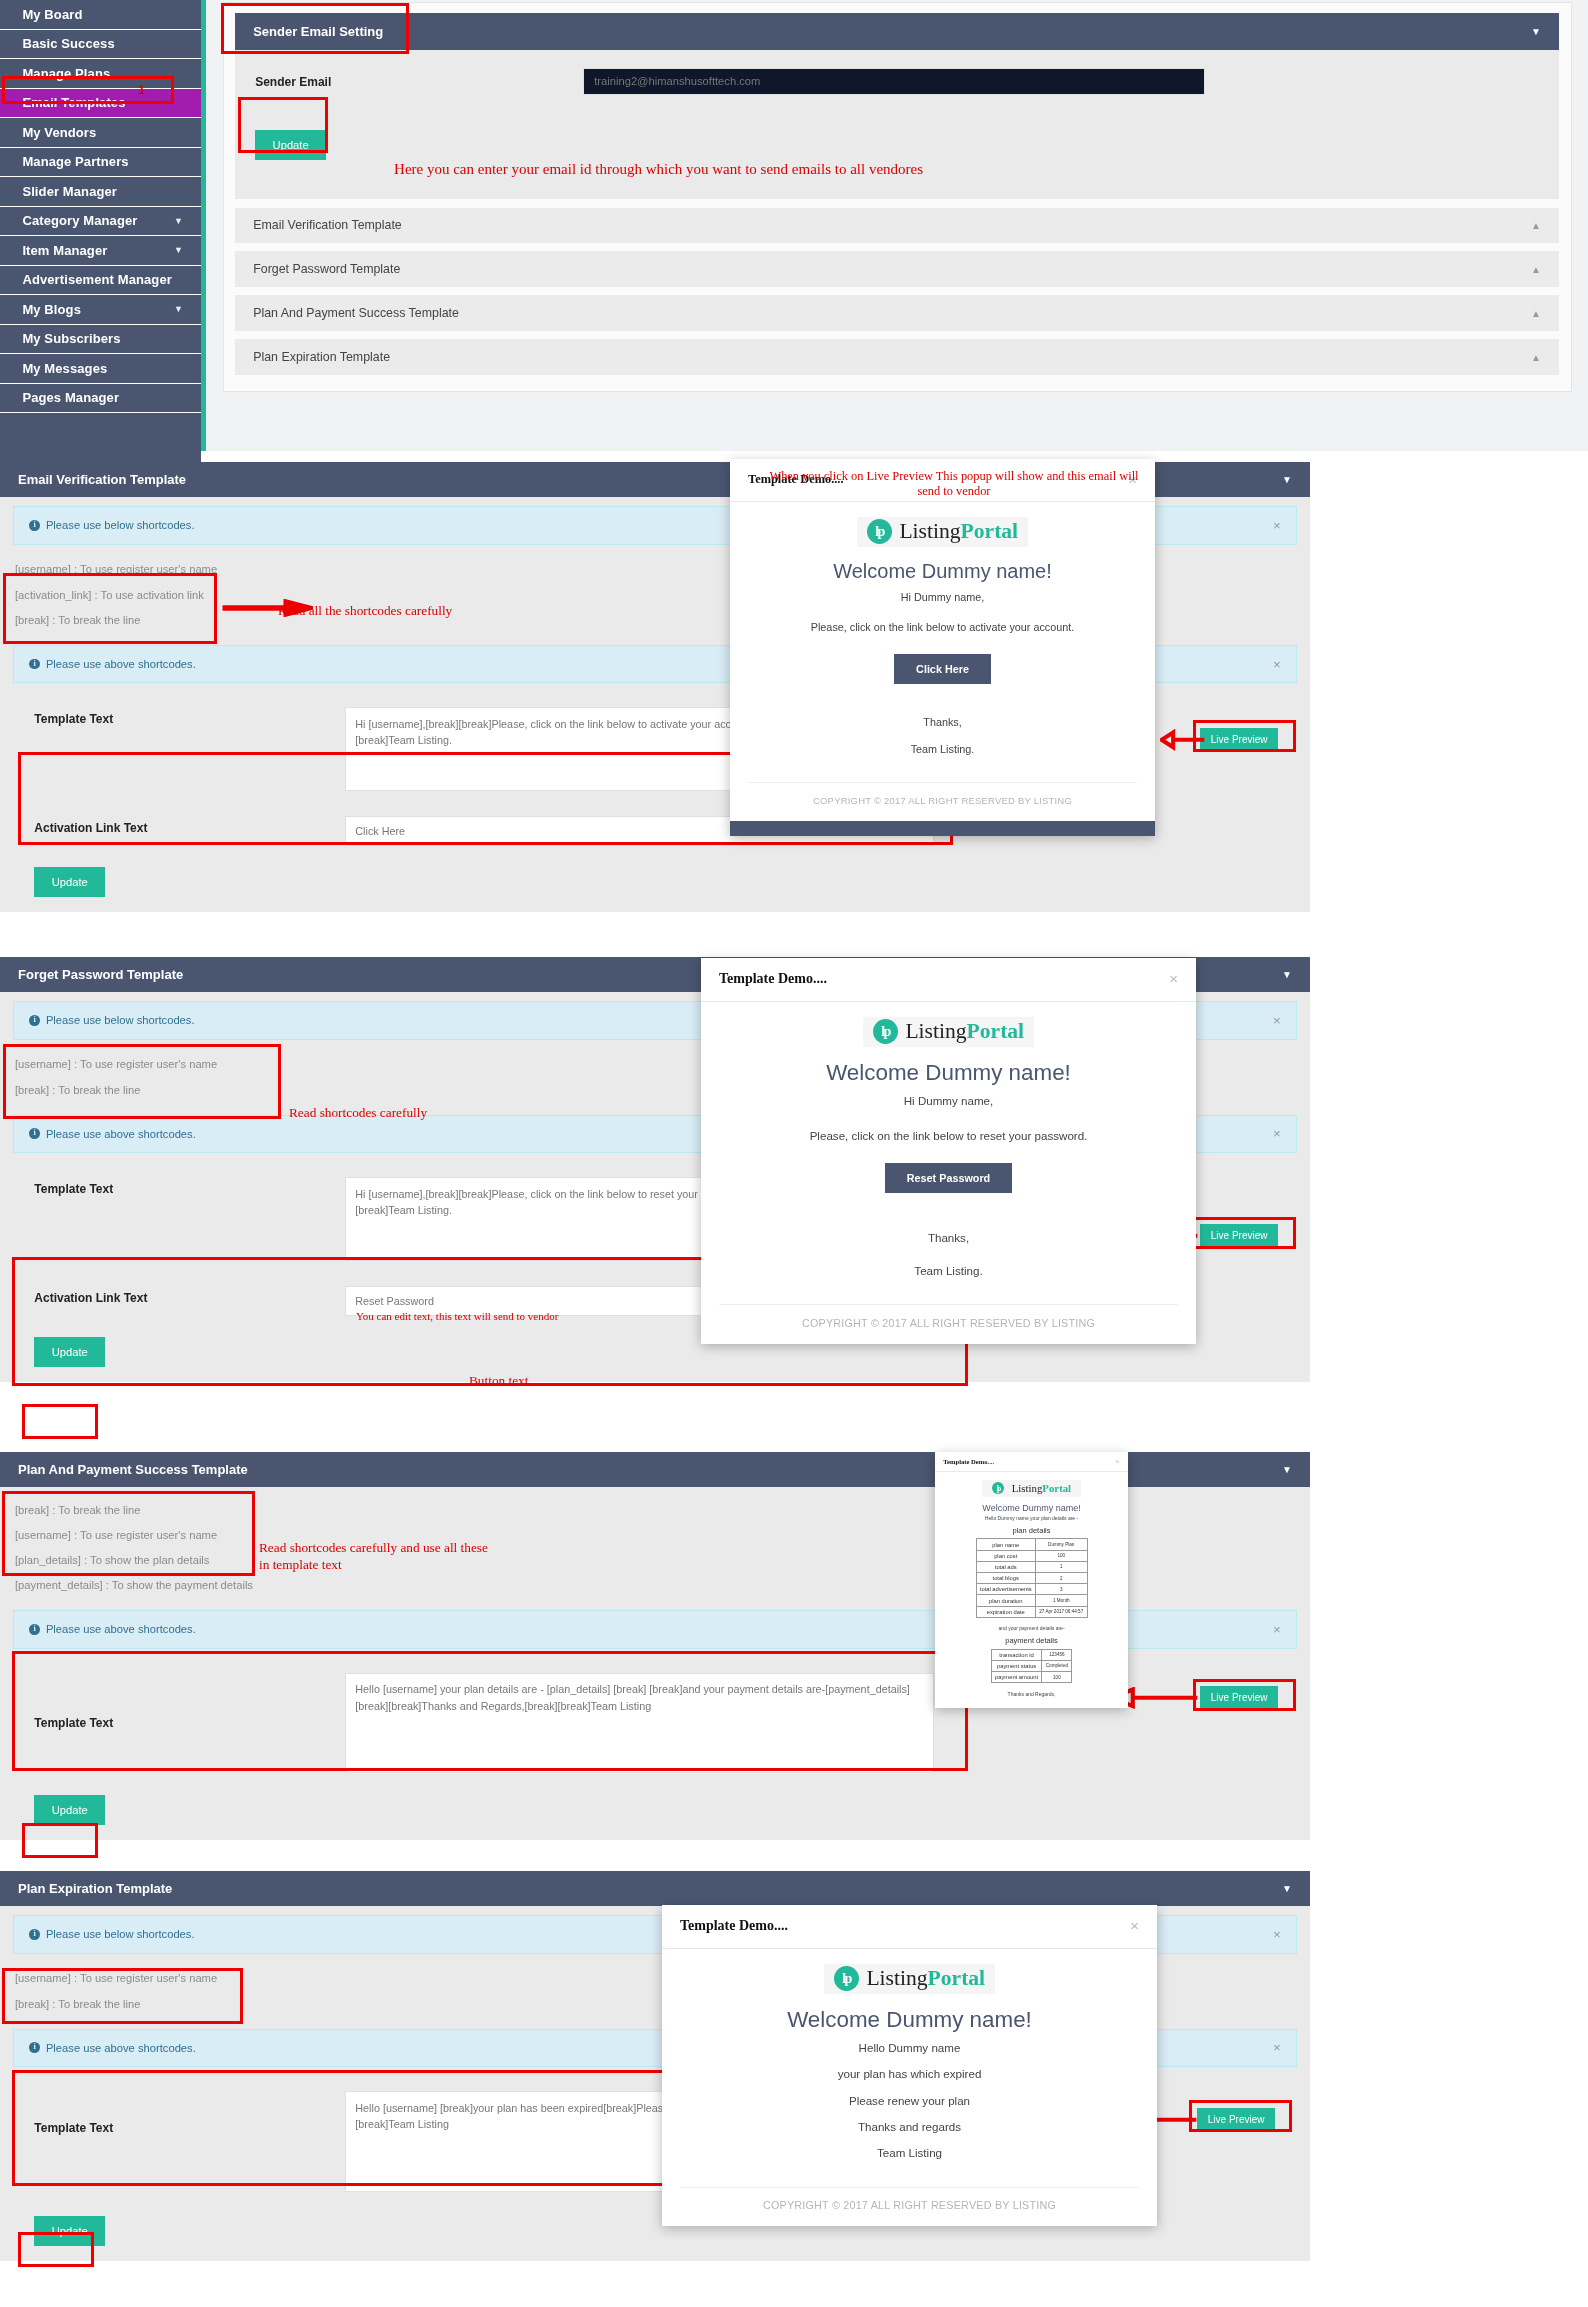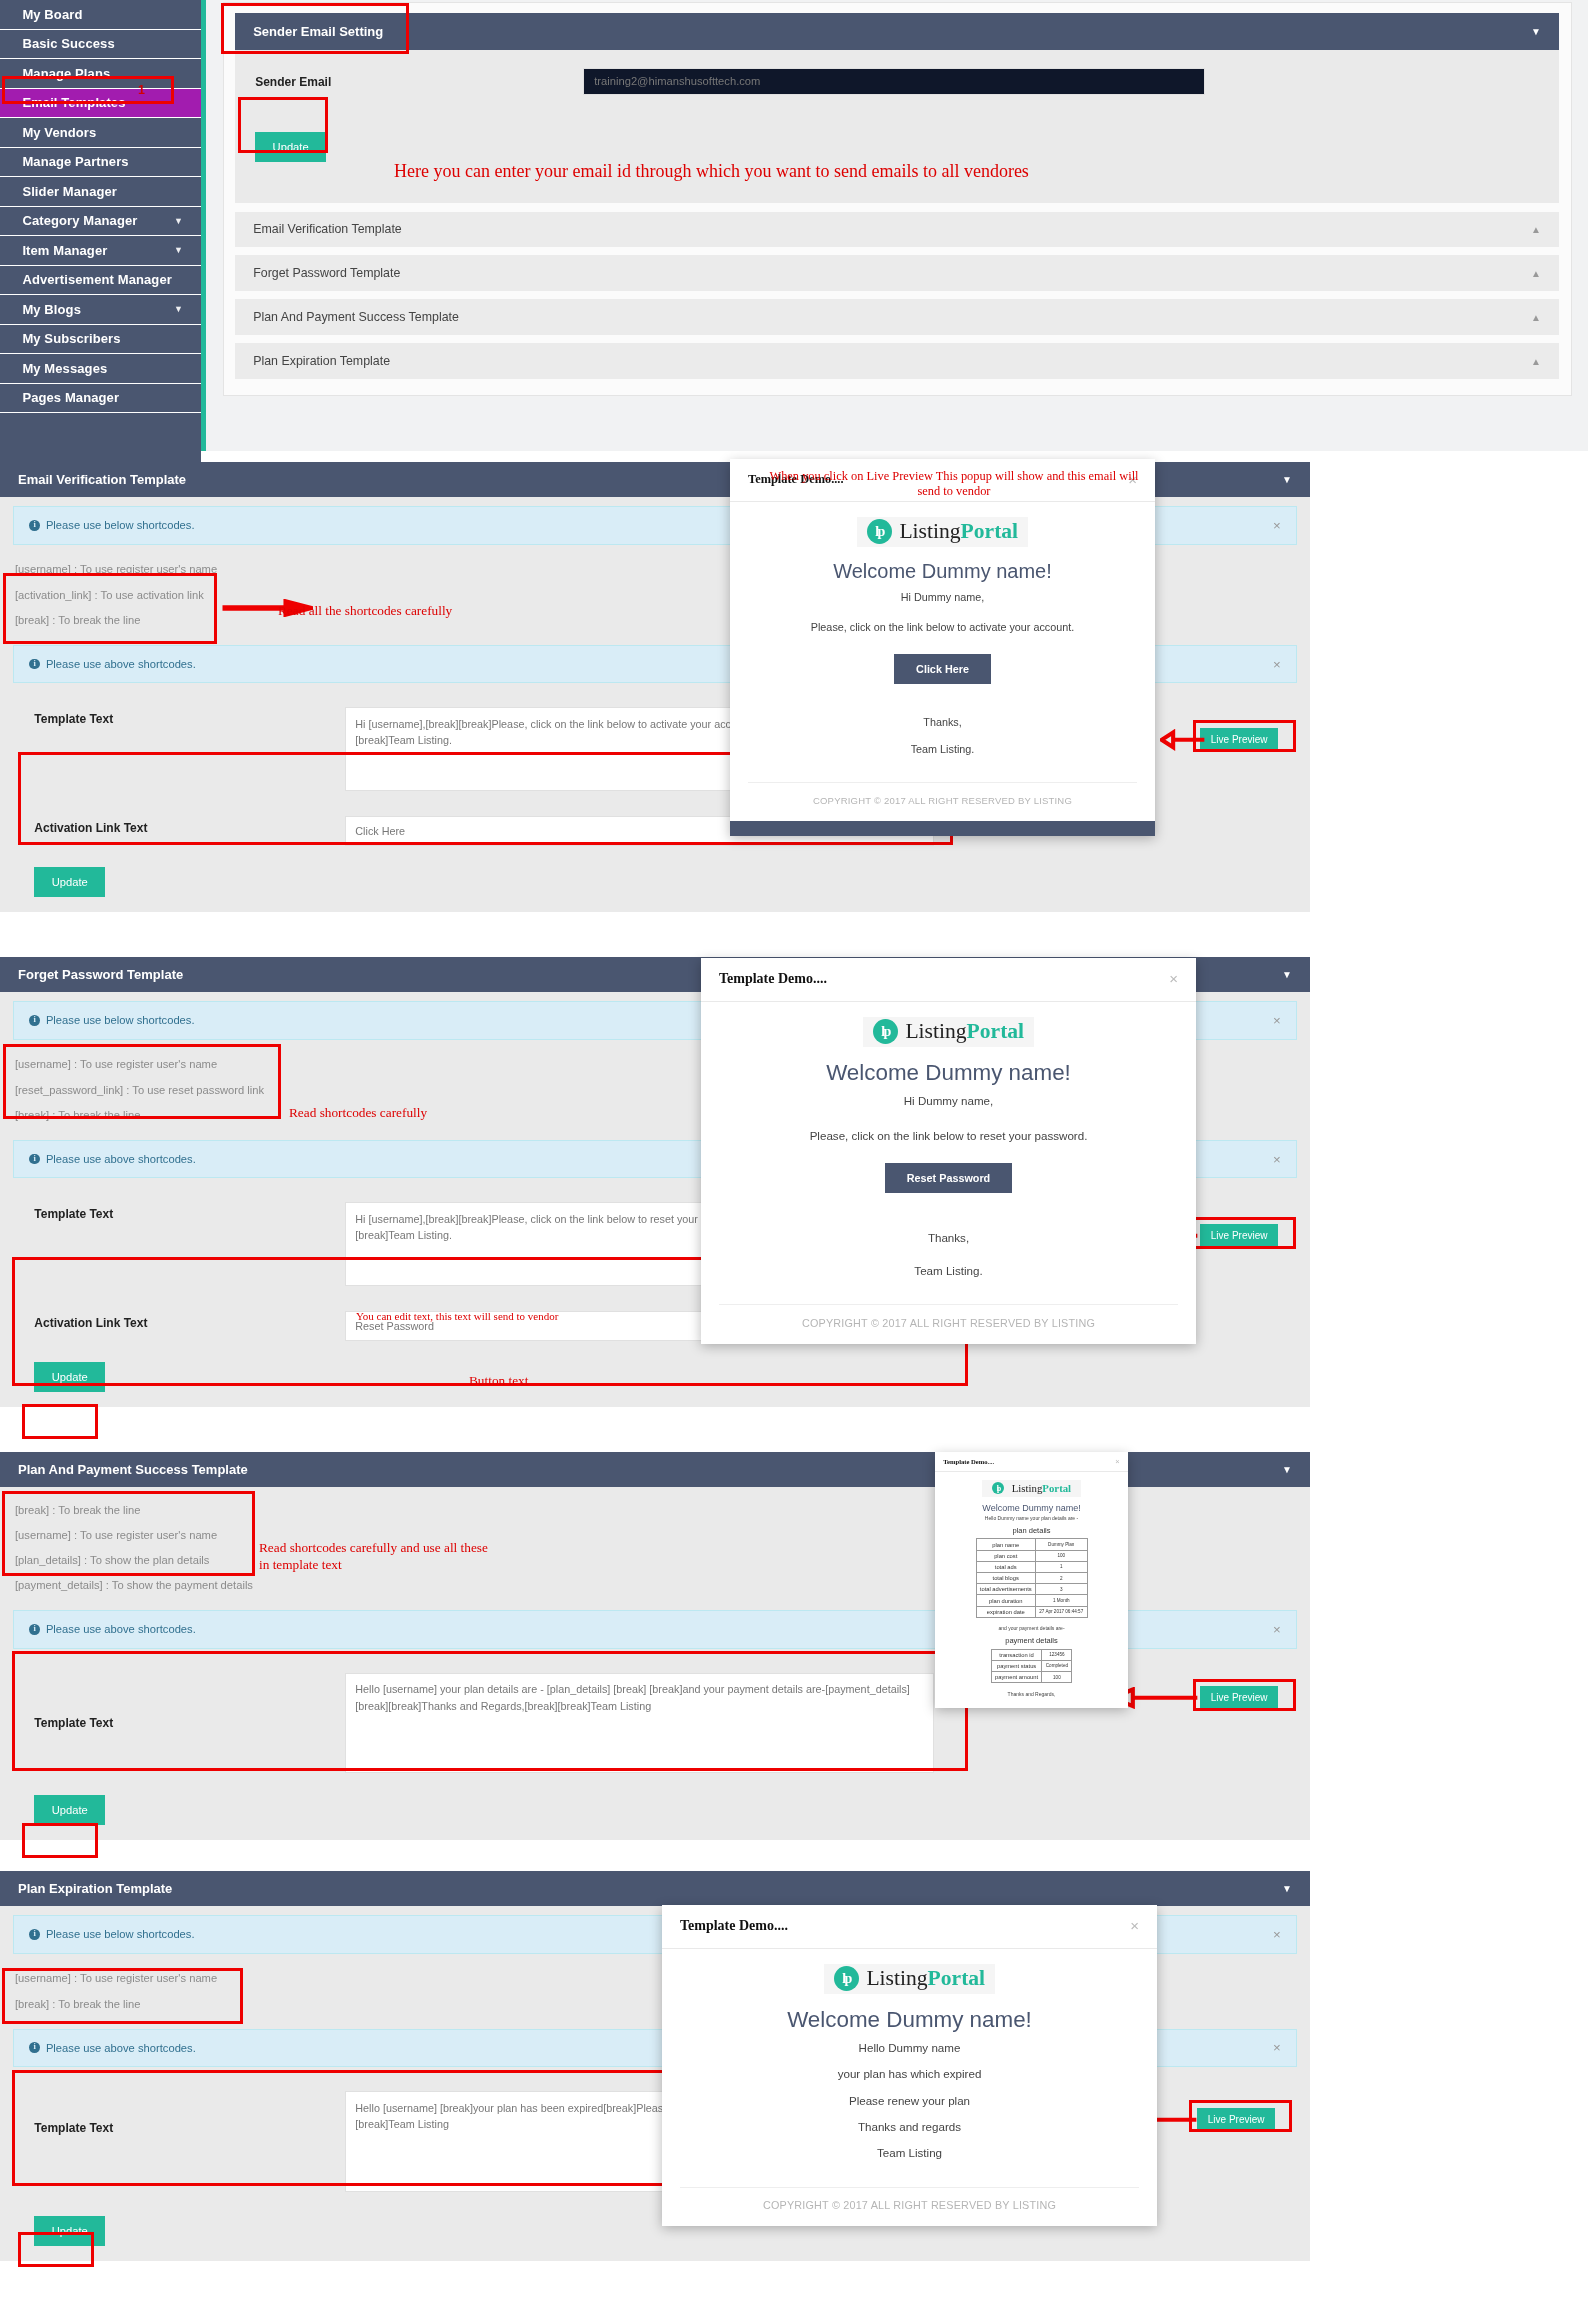--- a/index.html
+++ b/index.html
@@ -48,21 +48,21 @@
   .row-label { width:328px; font-size:12px; font-weight:bold; color:#222; padding-top:6.6px; }
   .text-input {
     background:#0f172a; border:0.8px solid #e0e0e0; height:26.6px; width:622px;
     font-size:11.2px; color:#777; padding:0 10px; line-height:26.6px;
     font-family:"Liberation Sans", sans-serif;
   }
   .btn-update {
     background:#22b99a; color:#fff; border:none; font-size:11.2px;
     padding:9px 17.4px; cursor:pointer; font-family:"Liberation Sans", sans-serif;
   }
-  .annot { color:#dd0000; font-size:18px; font-family:"Liberation Serif", serif;margin-top:48px; }
+  .annot { color:#dd0000; font-size:15px; font-family:"Liberation Serif", serif;margin-top:48px; }
   .acc-closed {
     background:#ebebeb; color:#444; font-size:12.4px; padding:10.8px 18px;
     display:flex; justify-content:space-between; align-items:center; margin-top:8.3px;
   }
   .acc-closed .caret { color:#999; font-size:10px; }
 
   .redbox { position:absolute; border:3.3px solid #ee0000; pointer-events:none; }
 
   
   .tsec { position:absolute; left:0; width:1310px; background:#eaeaea; }
@@ -328,21 +328,20 @@
       <span>Forget Password Template</span>
       <span style="font-size:10px;">▼</span>
     </div>
     <div class="alert-info">
       <span class="info-ico">i</span>
       <span>Please use below shortcodes.</span>
       <span class="alert-x">×</span>
     </div>
     <div class="sc-list">
       <div class="sc-item">[username] : To use register user's name</div>
-      <div class="sc-item">[reset_password_link] : To use reset password link</div>
       <div class="sc-item">[break] : To break the line</div>
     </div>
     <div class="alert-info">
       <span class="info-ico">i</span>
       <span>Please use above shortcodes.</span>
       <span class="alert-x">×</span>
     </div>
     <div class="tsec-body">
       <div class="frow">
         <div class="flabel">Template Text</div>

